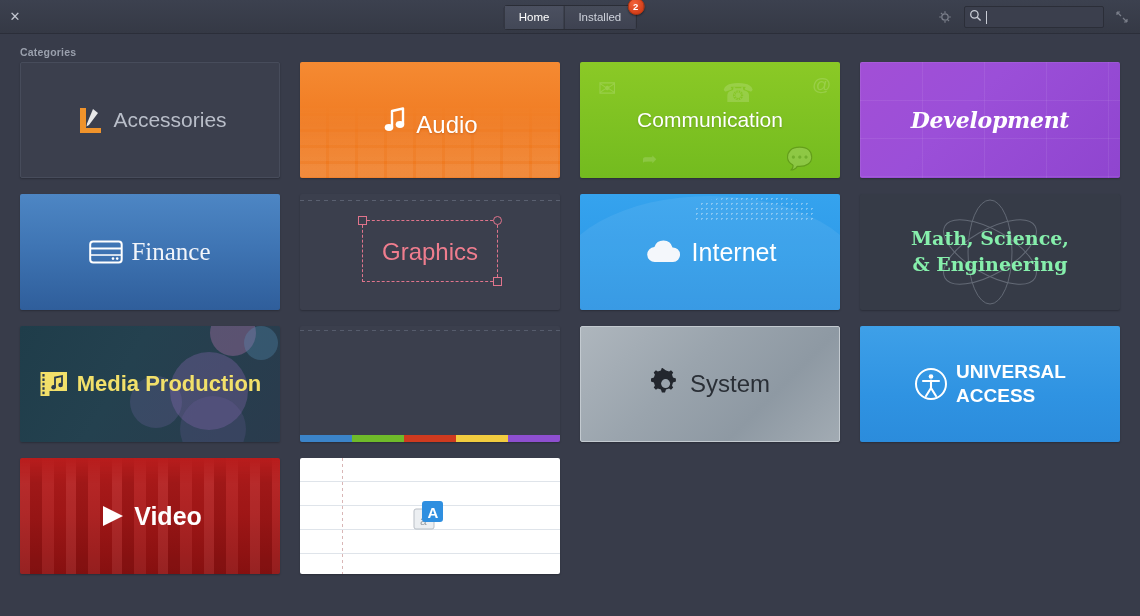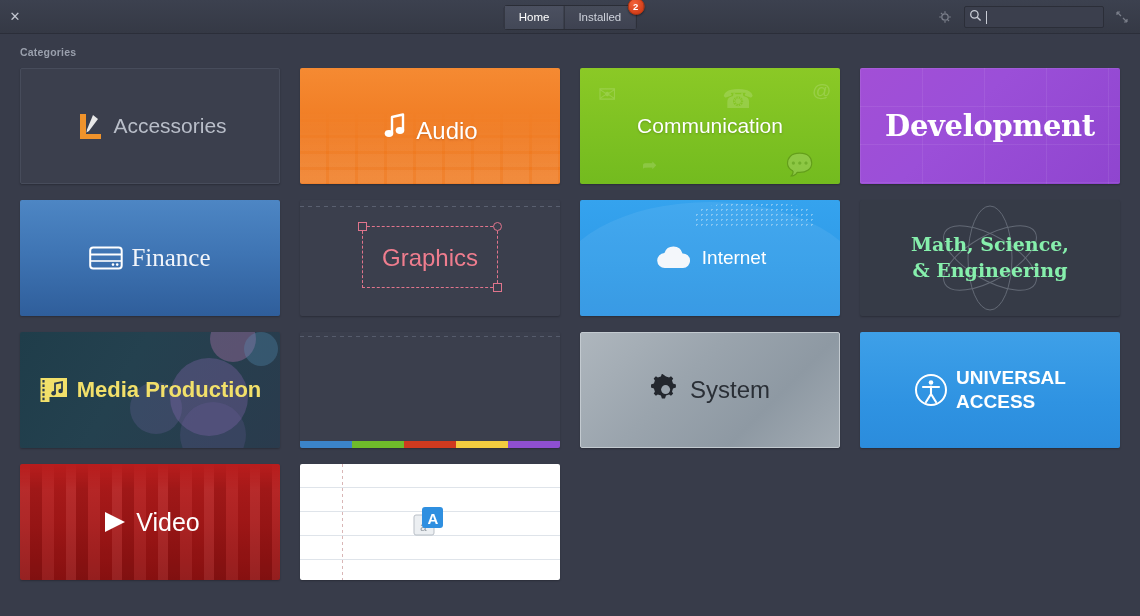--- a/index.html
+++ b/index.html
@@ -83,21 +83,21 @@
   .search-input-text {
     font-size: 11px; color: #c9cdd6; flex: 1;
   }
 
   
   .content { padding: 12px 20px 0 20px; }
   .section-title {
     font-size: 10.5px; font-weight: bold;
     color: #9aa0ad;
     letter-spacing: .2px;
-    margin-bottom: 10px;
+    margin-bottom: 4px;
   }
   .grid {
     display: grid;
     grid-template-columns: repeat(4, 260px);
     grid-auto-rows: 116px;
     column-gap: 20px; row-gap: 16px;
   }
   .tile {
     position: relative;
     overflow: hidden;
@@ -141,21 +141,21 @@
 
   
   .t-dev { background: linear-gradient(135deg, #a24fd6 0%, #9b4fd8 40%, #8f45cf 100%); }
   .t-dev .grid-lines {
     position: absolute; inset: 0;
     background:
       repeating-linear-gradient(to right, rgba(255,255,255,.07) 0 1px, transparent 1px 62px),
       repeating-linear-gradient(to bottom, rgba(255,255,255,.07) 0 1px, transparent 1px 38px);
   }
   .t-dev .txt {
-    font-size: 29px; color: #fff; font-weight: bold; 
+    font-size: 22px; color: #fff; font-weight: bold; font-style: italic;
     font-family: "DejaVu Serif", serif; letter-spacing: -.3px;
   }
 
   
   .t-edu {
     background: radial-gradient(ellipse at 35% 35%, #4a7a4c 0%, #3b6b3f 45%, #2f5a34 100%);
     border: 1px solid #6d9a6c;
   }
   .t-edu .txt {
     font-size: 24px; color: #f2f2ee; font-weight: bold;
@@ -196,21 +196,21 @@
     position: absolute; left: -10%; right: -10%; bottom: -52%;
     height: 150%; border-radius: 50% 50% 0 0;
     background: rgba(255,255,255,.07);
   }
   .t-net .dots {
     position: absolute; left: 44%; top: 2px; width: 120px; height: 26px;
     background-image: radial-gradient(rgba(255,255,255,.35) 1px, transparent 1px);
     background-size: 5px 5px;
     border-radius: 50% 50% 0 0;
   }
-  .t-net .txt { font-size: 19px; color: #fff; text-align: right; }
+  .t-net .txt { font-size: 25px; color: #fff; text-align: right; }
 
   
   .t-math { background: #363b47; }
   .t-math .txt {
     font-size: 19px; color: #86efac; font-weight: bold; text-align: center;
     font-family: "DejaVu Serif", serif; line-height: 1.35;
   }
 
   
   .t-media { background: linear-gradient(120deg, #1f3d4a 0%, #24414f 40%, #2a3b4d 100%); }
@@ -234,21 +234,21 @@
     background: linear-gradient(135deg, #aeb6bd 0%, #9aa4ad 40%, #8e99a3 70%, #a2abb3 100%);
     border: 1px solid #c3cad0;
   }
   .t-system .txt { font-size: 24px; color: #2a2f36; }
 
   
   .t-ua { background: linear-gradient(to bottom, #3ea0e8 0%, #2f93e2 60%, #2b8cdc 100%); }
   .t-ua .txt { font-size: 19px; color: #fff; font-weight: bold; line-height: 1.25; }
 
   
-  .t-video { background: linear-gradient(to bottom, #b91d1d 0%, #a81818 50%, #8f1212 100%); }
+  .t-video { background: linear-gradient(to bottom, #b91d1d 0%, #a81818 50%, #8f1212 100%); font-weight: bold; }
   .t-video .curtain {
     position: absolute; inset: 0;
     background: repeating-linear-gradient(to right,
       rgba(255,255,255,.07) 0 10px,
       rgba(0,0,0,.10) 10px 22px,
       rgba(255,255,255,.05) 22px 34px,
       rgba(0,0,0,.06) 34px 46px);
     -webkit-mask-image: linear-gradient(to bottom, transparent 0%, #000 22%, #000 100%);
             mask-image: linear-gradient(to bottom, transparent 0%, #000 22%, #000 100%);
   }

